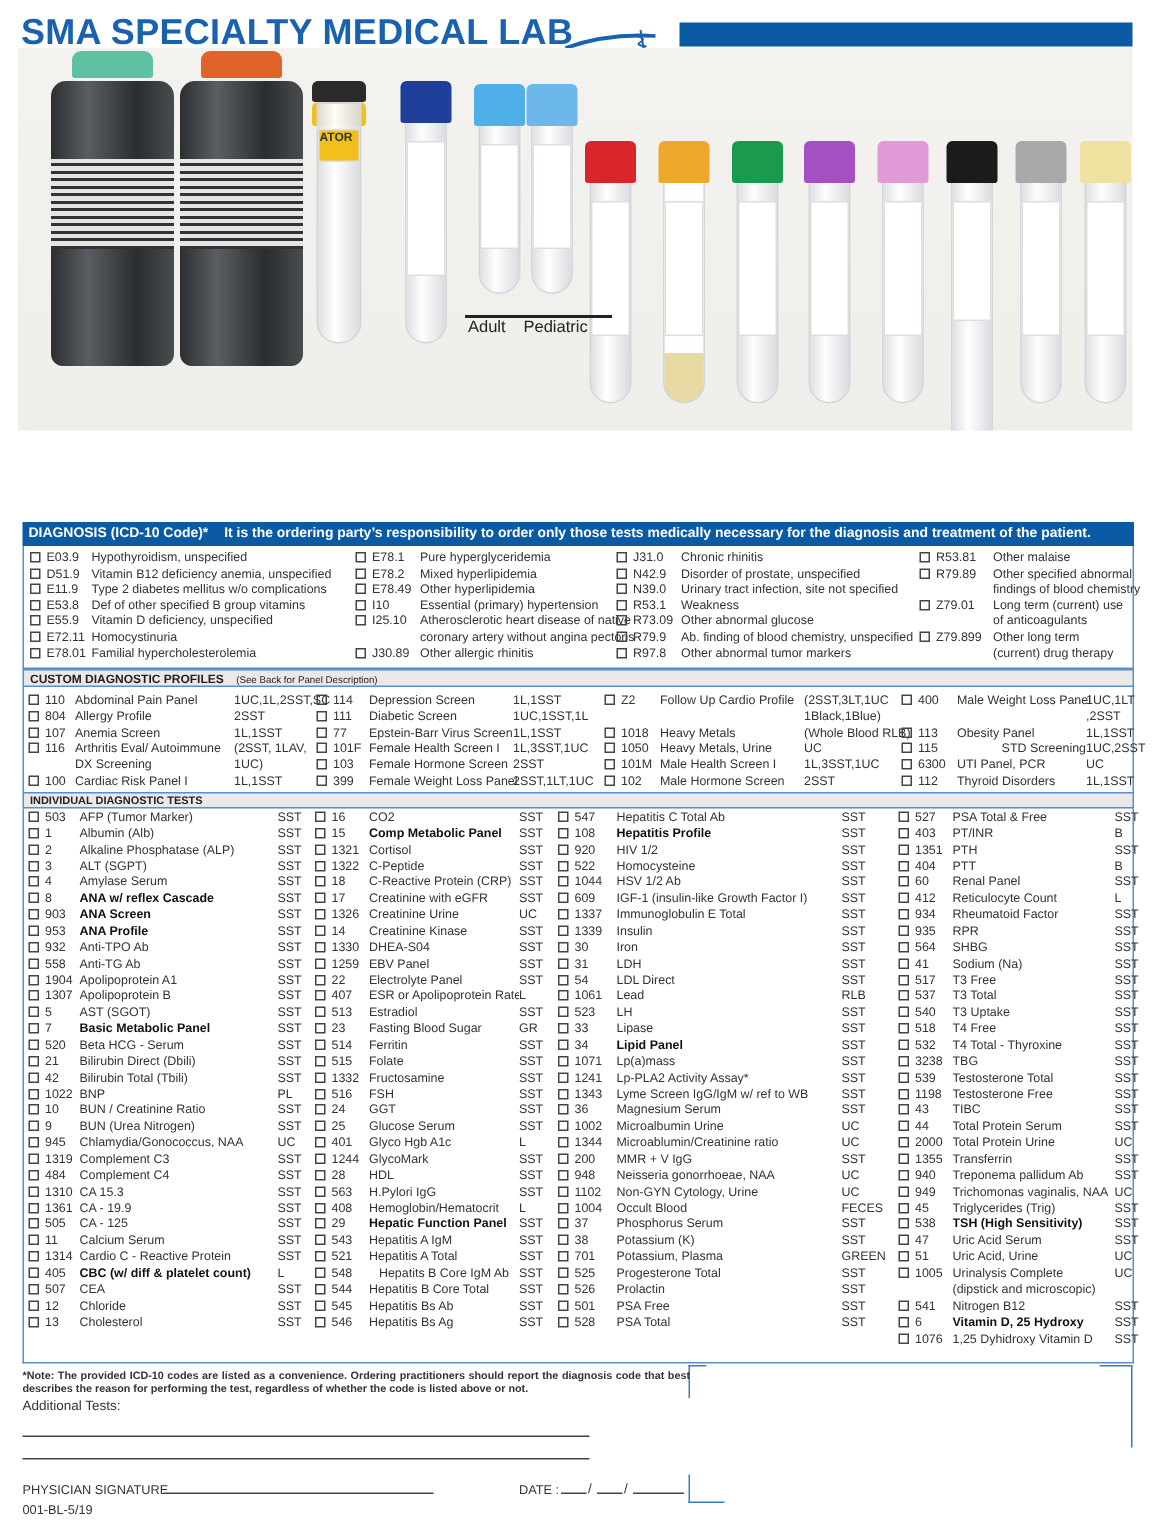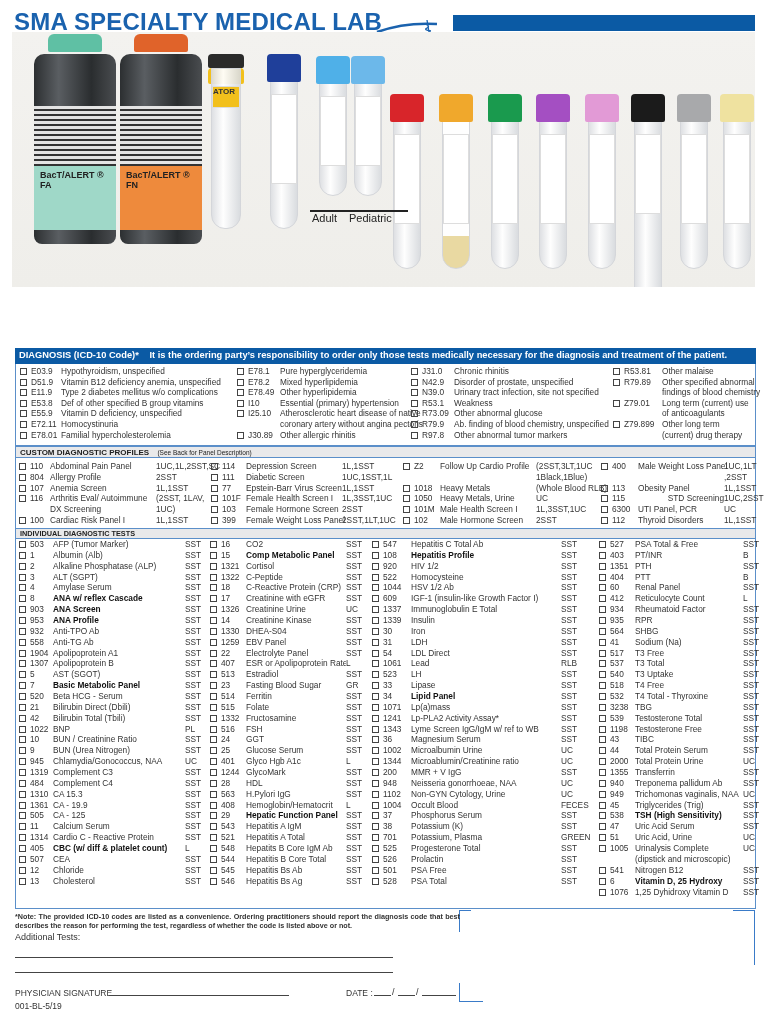--- a/index.html
+++ b/index.html
@@ -68,26 +68,24 @@
 <svg class="logo" viewBox="0 0 70 16">
   <path d="M2 14 Q30 4 62 6" stroke="#1a62ae" stroke-width="2.5" fill="none"></path>
   <path d="M52 2 L54 14 M50 6 Q56 8 52 10 Q48 12 56 13" stroke="#1a62ae" stroke-width="1.3" fill="none"></path>
 </svg>
 <div class="top-bar"></div>
 
 <div class="photo" id="photo">
     <div class="bottle" style="left: 22px; top: 22px; width: 82px; height: 190px;">
       <div class="bcap" style="background: rgb(95, 192, 164); top: -20px;"></div>
       <div class="bbars"></div>
-      <div class="blabel" style="background: rgb(159, 216, 200);">BacT/ALERT ® FA</div>
     </div>
     <div class="bottle" style="left: 108px; top: 22px; width: 82px; height: 190px;">
       <div class="bcap" style="background: rgb(224, 99, 42); top: -20px;"></div>
       <div class="bbars"></div>
-      <div class="blabel" style="background: rgb(238, 138, 60);">BacT/ALERT ® FN</div>
     </div>
     <div class="tube" style="left: 196px; top: 22px; width: 36px; height: 175px;">
       <div class="cap" style="top: 14px; height: 16px; background: rgb(242, 192, 28);"></div>
       <div class="body" style="top: 14px; bottom: 0px;"></div>
       <div class="cap" style="height: 14px; background: rgb(42, 42, 42);"></div>
       <div class="label" style="top: 32px; height: 22px; background: rgb(242, 192, 28); font-size: 8px; font-weight: bold;">ATOR</div>
     </div>
     <div class="tube" style="left: 255px; top: 22px; width: 34px; height: 175px;">
       <div class="body" style="top: 26px; bottom: 0px;"></div>
       <div class="cap" style="height: 28px; background: rgb(31, 63, 154);"></div>
@@ -825,21 +823,21 @@
       </div>
       <div class="ind-row">
         <span class="cb"></span>
         <span class="num" style="width: 25px;">521</span>
         <span class="nm" style="width: 100px;">Hepatitis A Total</span>
         <span class="tb" style="width: 22px;">SST</span>
       </div>
       <div class="ind-row">
         <span class="cb"></span>
         <span class="num" style="width: 25px;">548</span>
-        <span class="nm" style="width: 100px;">Hepatits B Core IgM Ab</span>
+        <span class="nm" style="width: 100px; text-align: center;">Hepatits B Core IgM Ab</span>
         <span class="tb" style="width: 22px;">SST</span>
       </div>
       <div class="ind-row">
         <span class="cb"></span>
         <span class="num" style="width: 25px;">544</span>
         <span class="nm" style="width: 100px;">Hepatitis B Core Total</span>
         <span class="tb" style="width: 22px;">SST</span>
       </div>
       <div class="ind-row">
         <span class="cb"></span>

